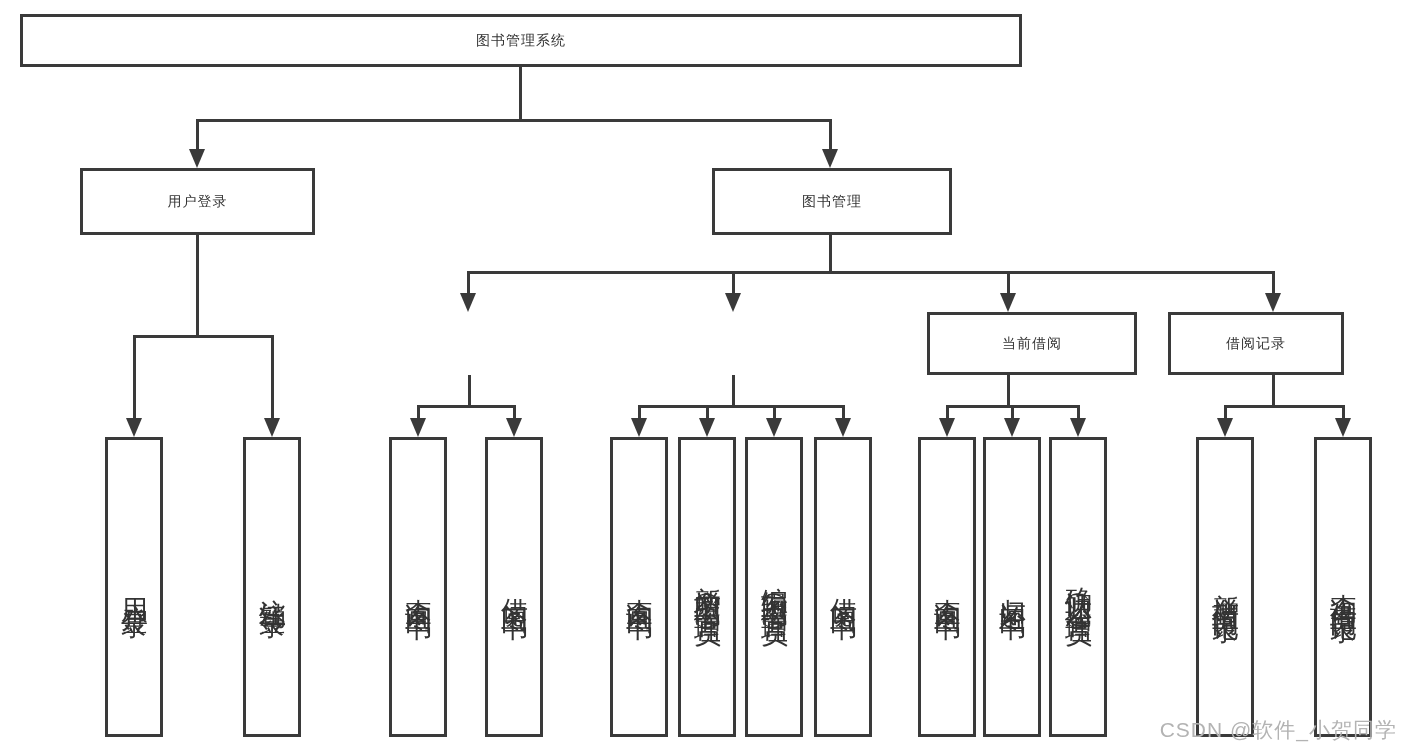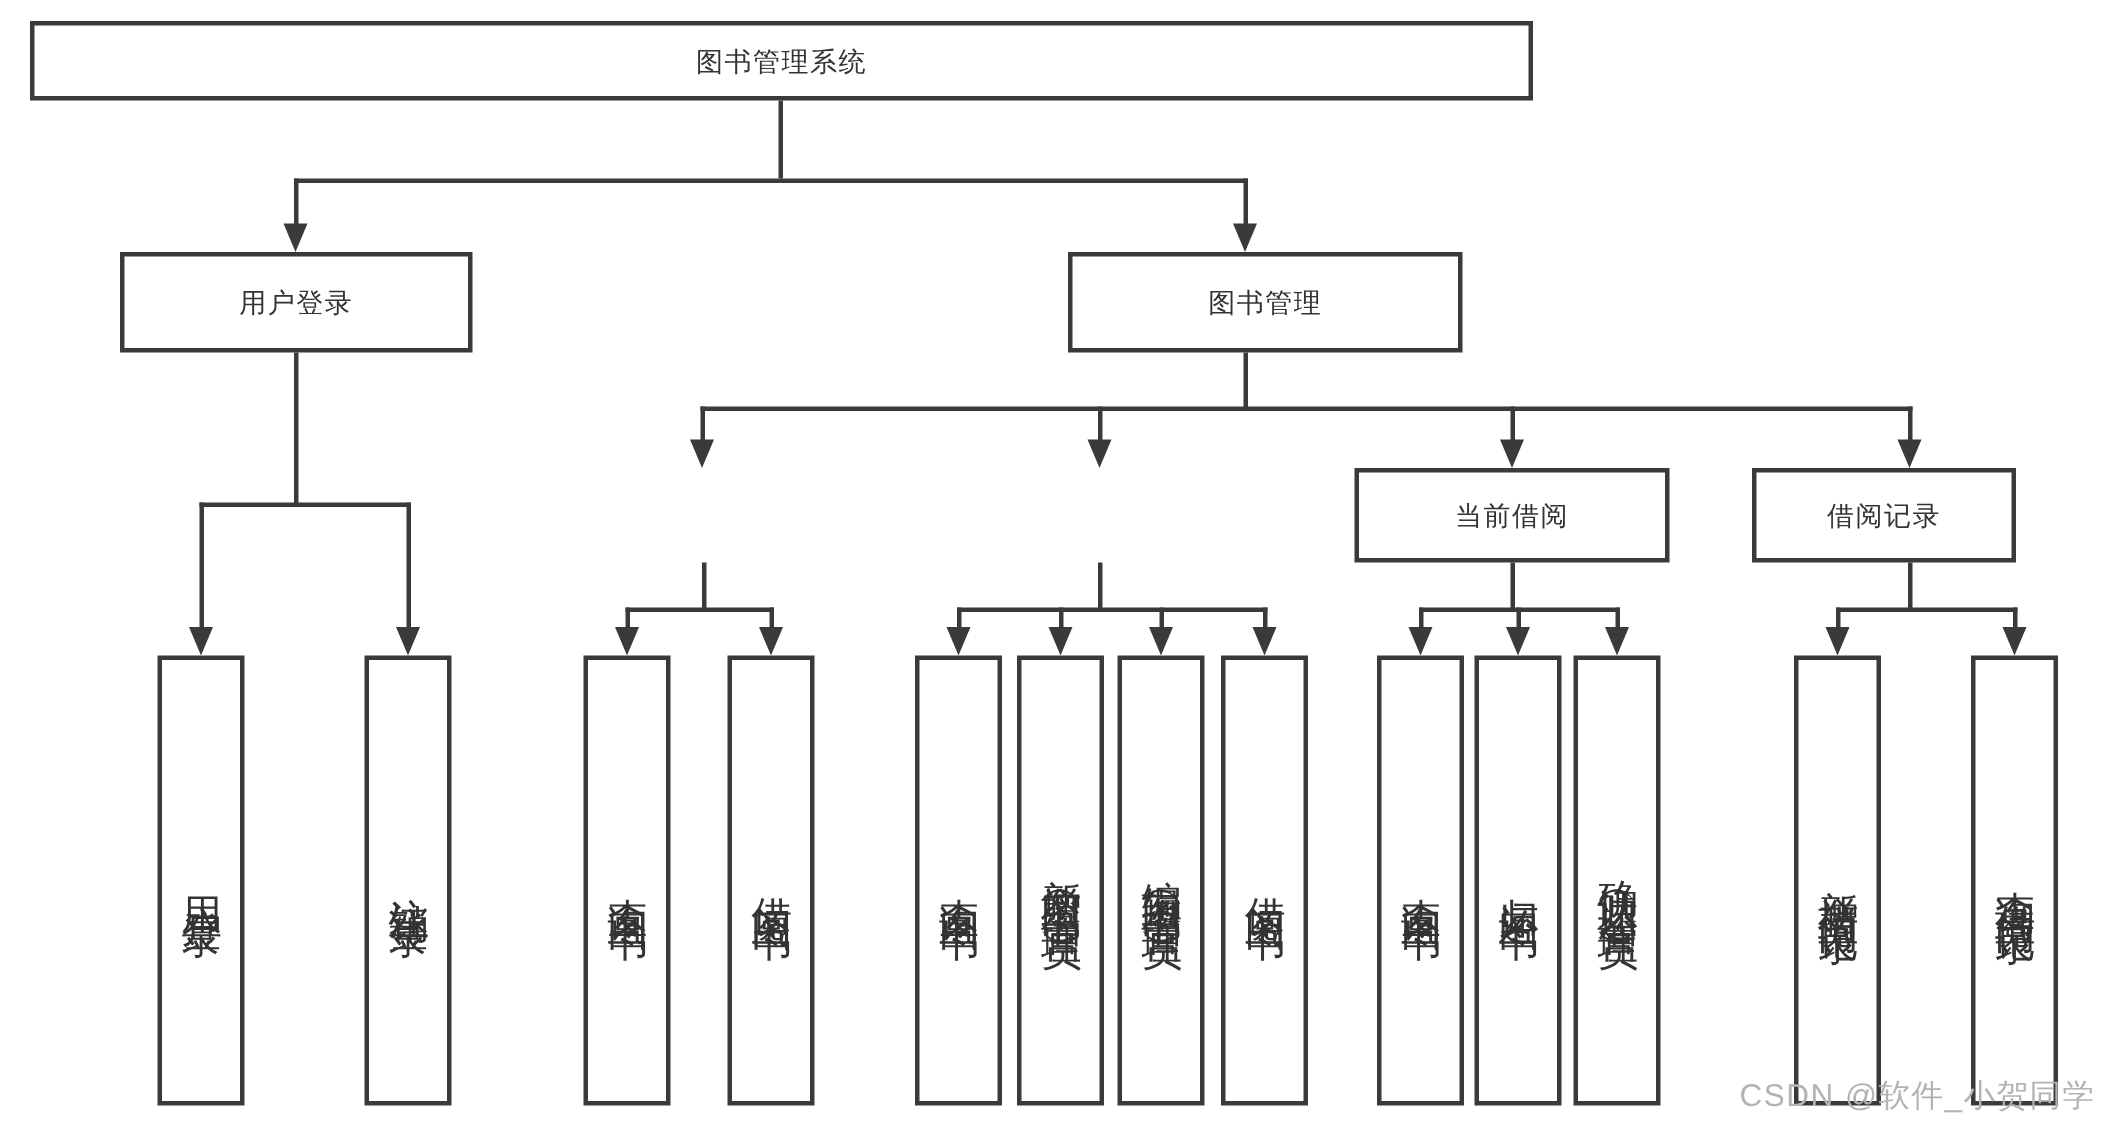--- a/index.html
+++ b/index.html
@@ -11,21 +11,21 @@
     overflow:hidden;
   }
   .box {
     position:absolute;
     box-sizing:border-box;
     border:3px solid #3a3a3a;
     background:#ffffff;
     color:#333333;
     display:flex; align-items:center; justify-content:center;
   }
-  .hbox { font-size:18px; letter-spacing:1px; }
+  .hbox { font-size:14px; letter-spacing:1px; }
   .vbox { width:58px; top:437px; height:300px; }
   .vtext {
     writing-mode:vertical-rl;
     text-orientation:mixed;
     font-size:27px;
     line-height:1;
     letter-spacing:5px;
     color:#333333;
   }
   .hl, .vl { position:absolute; background:#3a3a3a; }
@@ -58,21 +58,21 @@
   <div class="vl" style="left:519px;top:67px;height:52px;"></div>
   <div class="hl" style="left:196px;top:119px;width:636px;"></div>
   <div class="vl" style="left:196px;top:119px;height:33px;"></div>
   <div class="vl" style="left:829px;top:119px;height:33px;"></div>
   <div class="ar" style="left:189px;top:149px;"></div>
   <div class="ar" style="left:822px;top:149px;"></div>
 
   <div class="box hbox" style="left:80px;top:168px;width:235px;height:67px;">
     <span>用户登录</span>
   </div>
-  <div class="box hbox" style="left:712px;top:168px;width:263px;height:67px;">
+  <div class="box hbox" style="left:712px;top:168px;width:240px;height:67px;">
     <span>图书管理</span>
   </div>
 
   <div class="vl" style="left:196px;top:235px;height:101px;"></div>
   <div class="hl" style="left:133px;top:335px;width:141px;"></div>
   <div class="vl" style="left:133px;top:335px;height:85px;"></div>
   <div class="vl" style="left:271px;top:335px;height:85px;"></div>
   <div class="ar" style="left:126px;top:418px;"></div>
   <div class="ar" style="left:264px;top:418px;"></div>
 
@@ -80,21 +80,21 @@
   <div class="hl" style="left:467px;top:271px;width:808px;"></div>
   <div class="vl" style="left:467px;top:271px;height:25px;"></div>
   <div class="vl" style="left:732px;top:271px;height:25px;"></div>
   <div class="vl" style="left:1007px;top:271px;height:25px;"></div>
   <div class="vl" style="left:1272px;top:271px;height:25px;"></div>
   <div class="ar" style="left:460px;top:293px;"></div>
   <div class="ar" style="left:725px;top:293px;"></div>
   <div class="ar" style="left:1000px;top:293px;"></div>
   <div class="ar" style="left:1265px;top:293px;"></div>
 
-  <div class="box hbox" style="left:903px;top:312px;width:210px;height:63px;">
+  <div class="box hbox" style="left:927px;top:312px;width:210px;height:63px;">
     <span>当前借阅</span>
   </div>
   <div class="box hbox" style="left:1168px;top:312px;width:176px;height:63px;">
     <span>借阅记录</span>
   </div>
 
   <div class="vl" style="left:468px;top:375px;height:31px;"></div>
   <div class="hl" style="left:417px;top:405px;width:99px;"></div>
   <div class="vl" style="left:417px;top:405px;height:15px;"></div>
   <div class="vl" style="left:513px;top:405px;height:15px;"></div>

